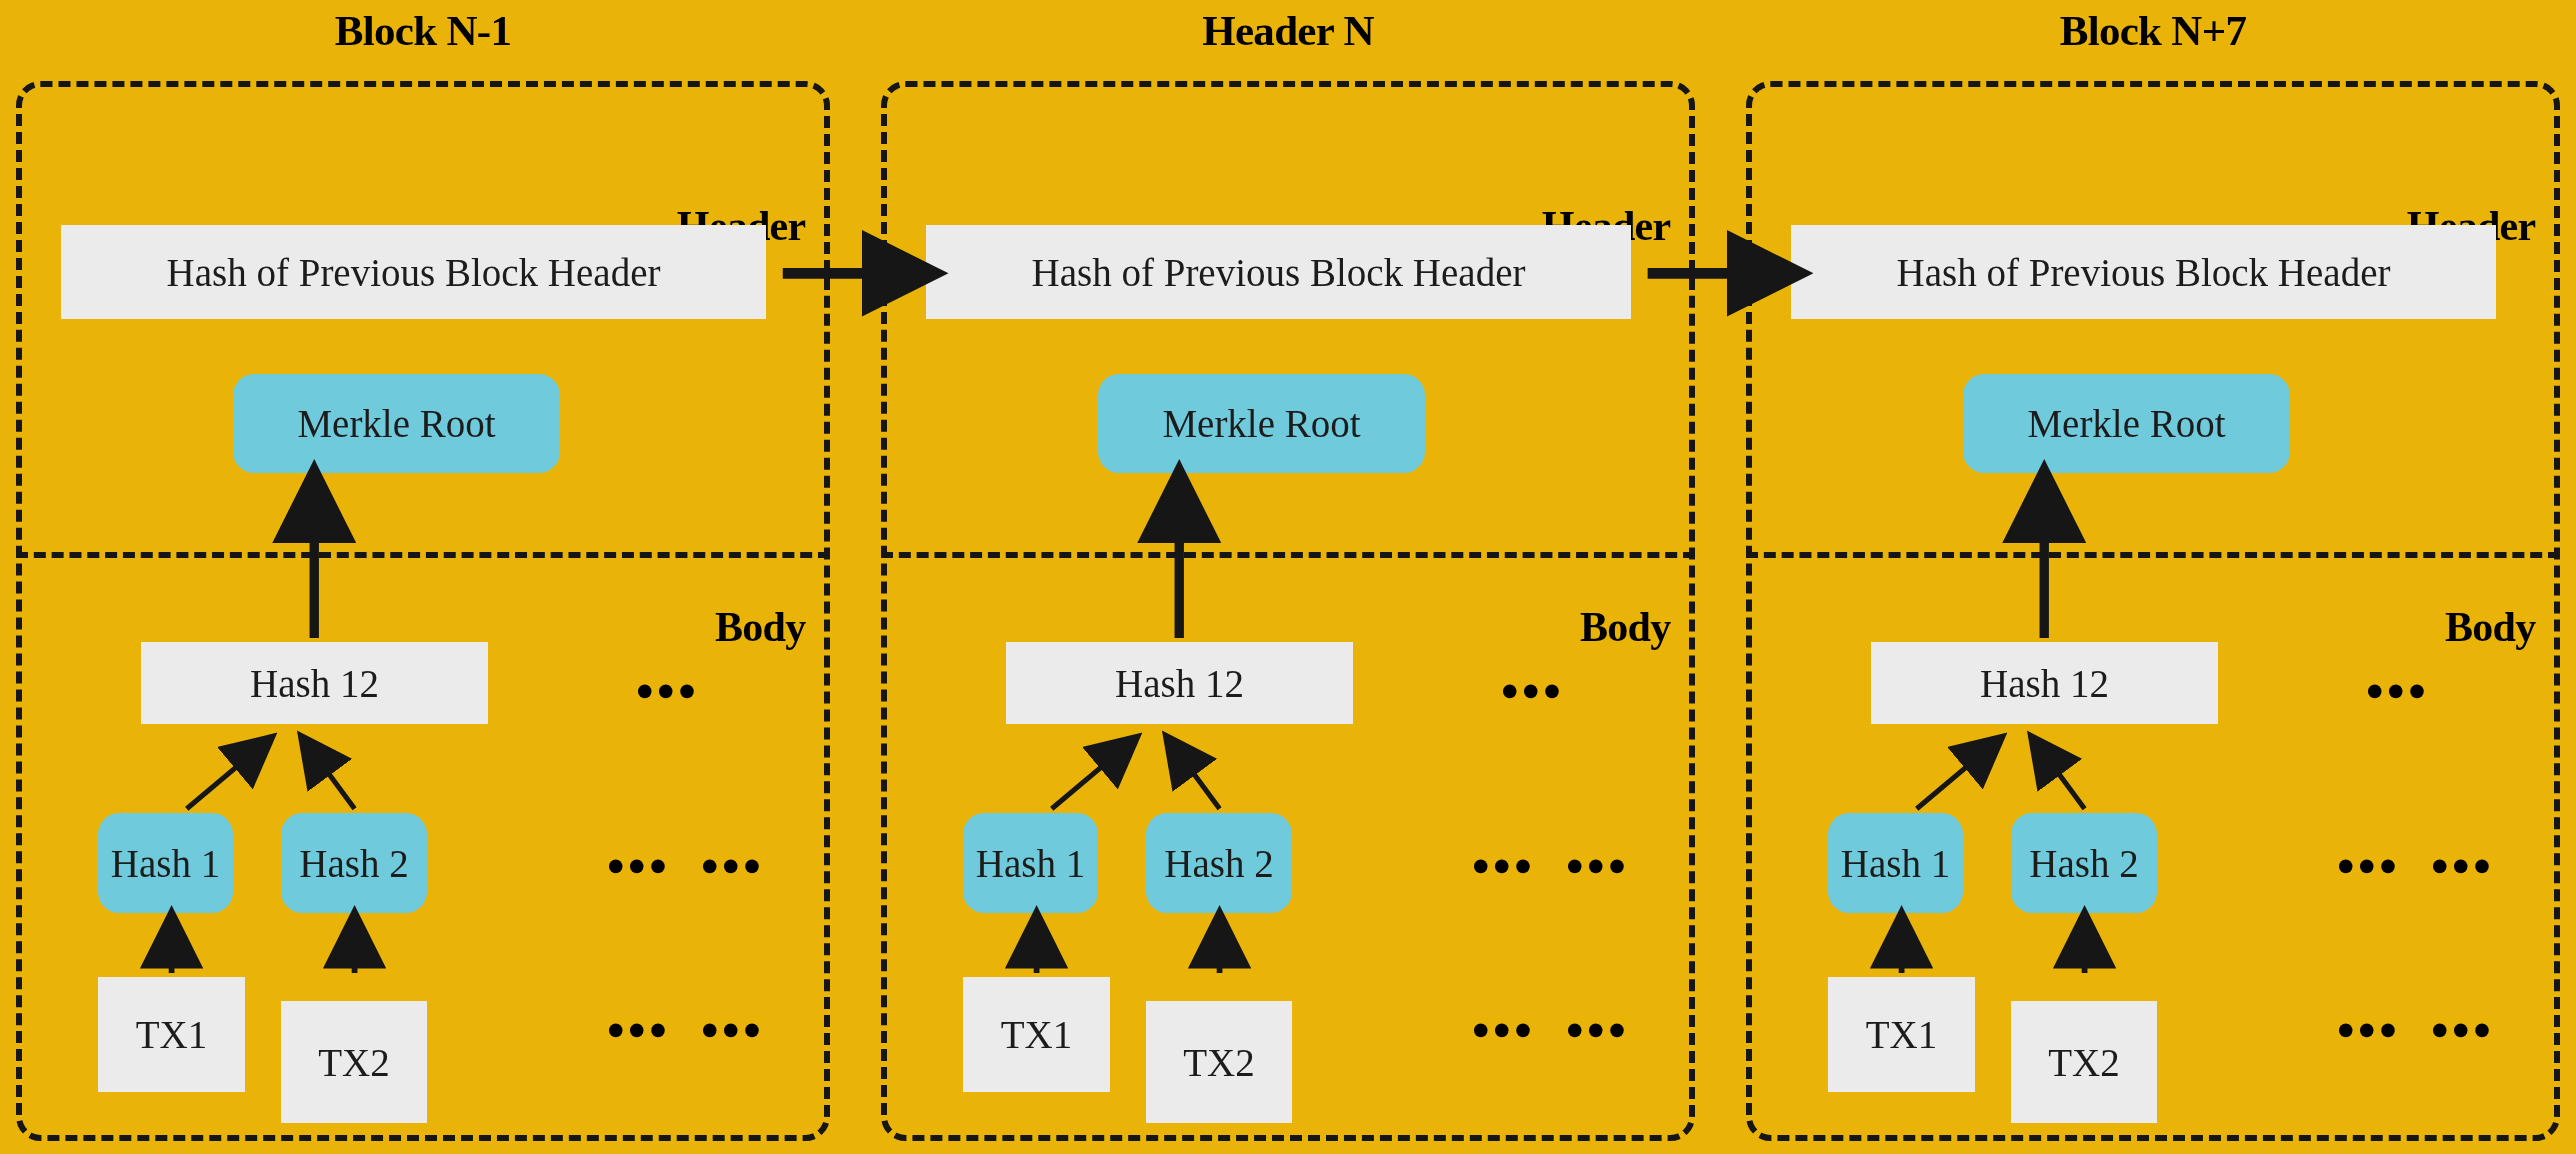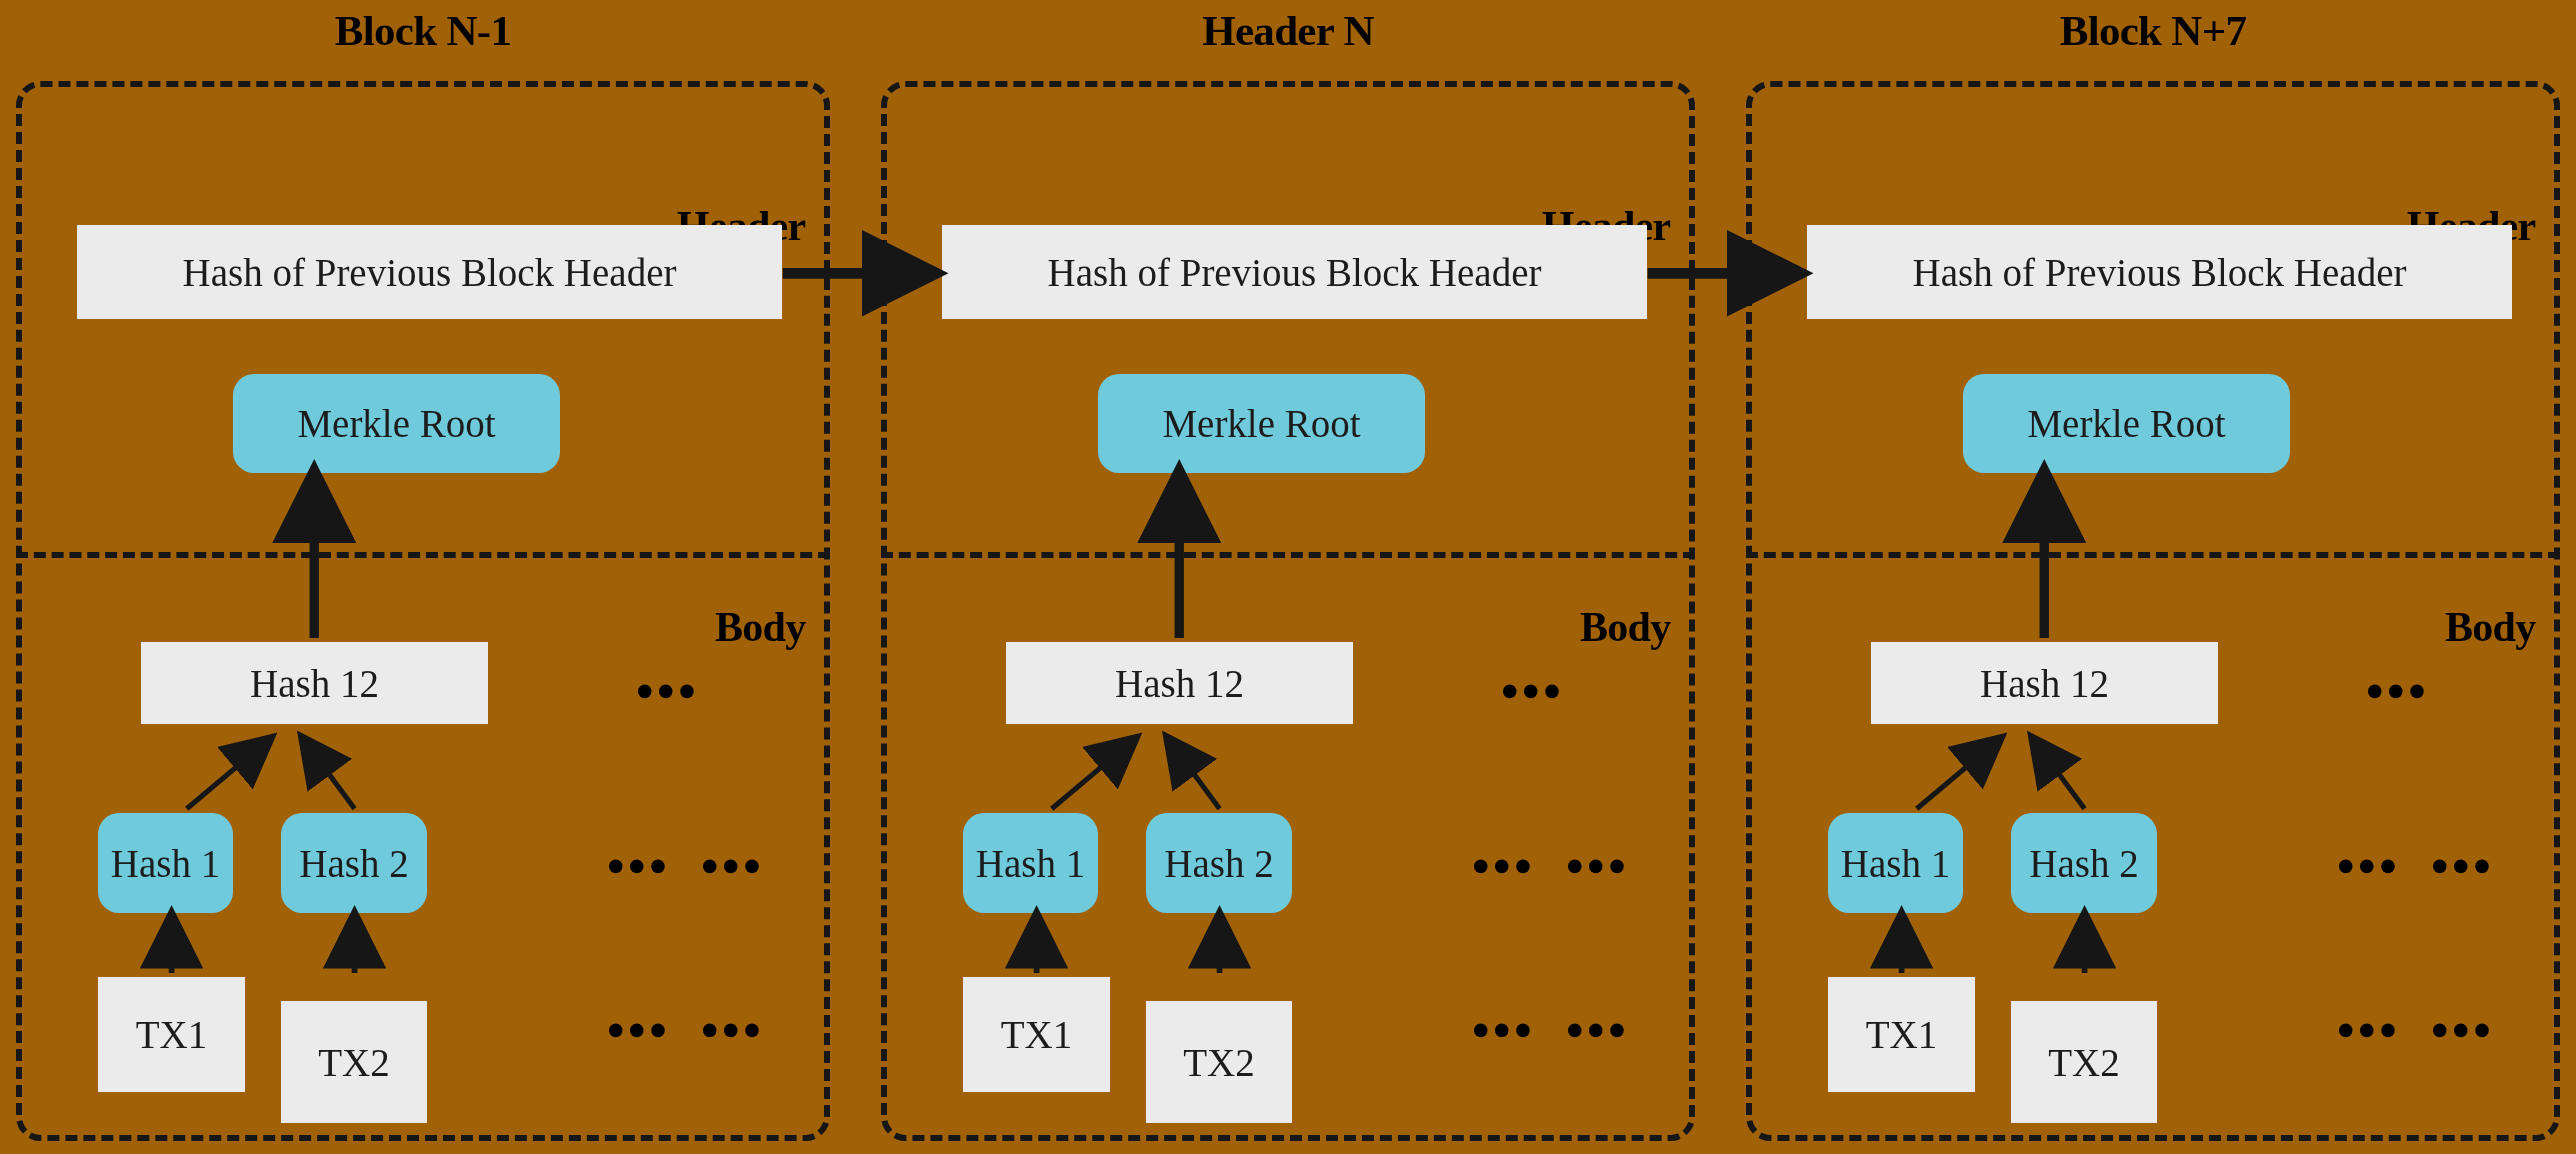--- a/index.html
+++ b/index.html
@@ -3,21 +3,21 @@
 <meta charset="utf-8">
 <style>
   html, body {
     margin: 0; padding: 0;
     background: #ffffff;
   }
   #stage {
     position: relative;
     width: 2576px;
     height: 1155px;
-    background: #a16207;
+    background: #eab308;
     font-family: "Liberation Serif", "DejaVu Serif", serif;
     overflow: hidden;
   }
 
   
   .block {
     position: absolute;
     top: 81px;
     width: 814px;
     height: 1060px;
@@ -71,21 +71,21 @@
     justify-content: center;
     font-family: "Liberation Serif", "DejaVu Serif", serif;
     font-size: 39px;
     color: #1c1c1c;
     white-space: nowrap;
     line-height: 1;
   }
   .box.gray { background: #ebebeb; }
   .box.teal { background: #6fcbdc; border-radius: 21px; }
 
-  .box-prevhash { left: 45px;  top: 144px;  width: 705px; height: 94px; margin-left: 16px; }
+  .box-prevhash { left: 45px;  top: 144px;  width: 705px; height: 94px; }
   .box-merkle   { left: 217px; top: 293px;  width: 327px; height: 99px; }
   .box-hash12   { left: 125px; top: 561px;  width: 347px; height: 82px; }
   .box-hash1    { left: 82px; top: 732px; width: 135px; height: 100px; }
   .box-hash2    { left: 265px; top: 732px; width: 146px; height: 100px; }
   .box-tx1      { left: 82px; top: 896px; width: 147px; height: 115px; }
   .box-tx2      { left: 265px; top: 920px; width: 146px; height: 122px; }
 
   
   .ellipsis {
     position: absolute;

